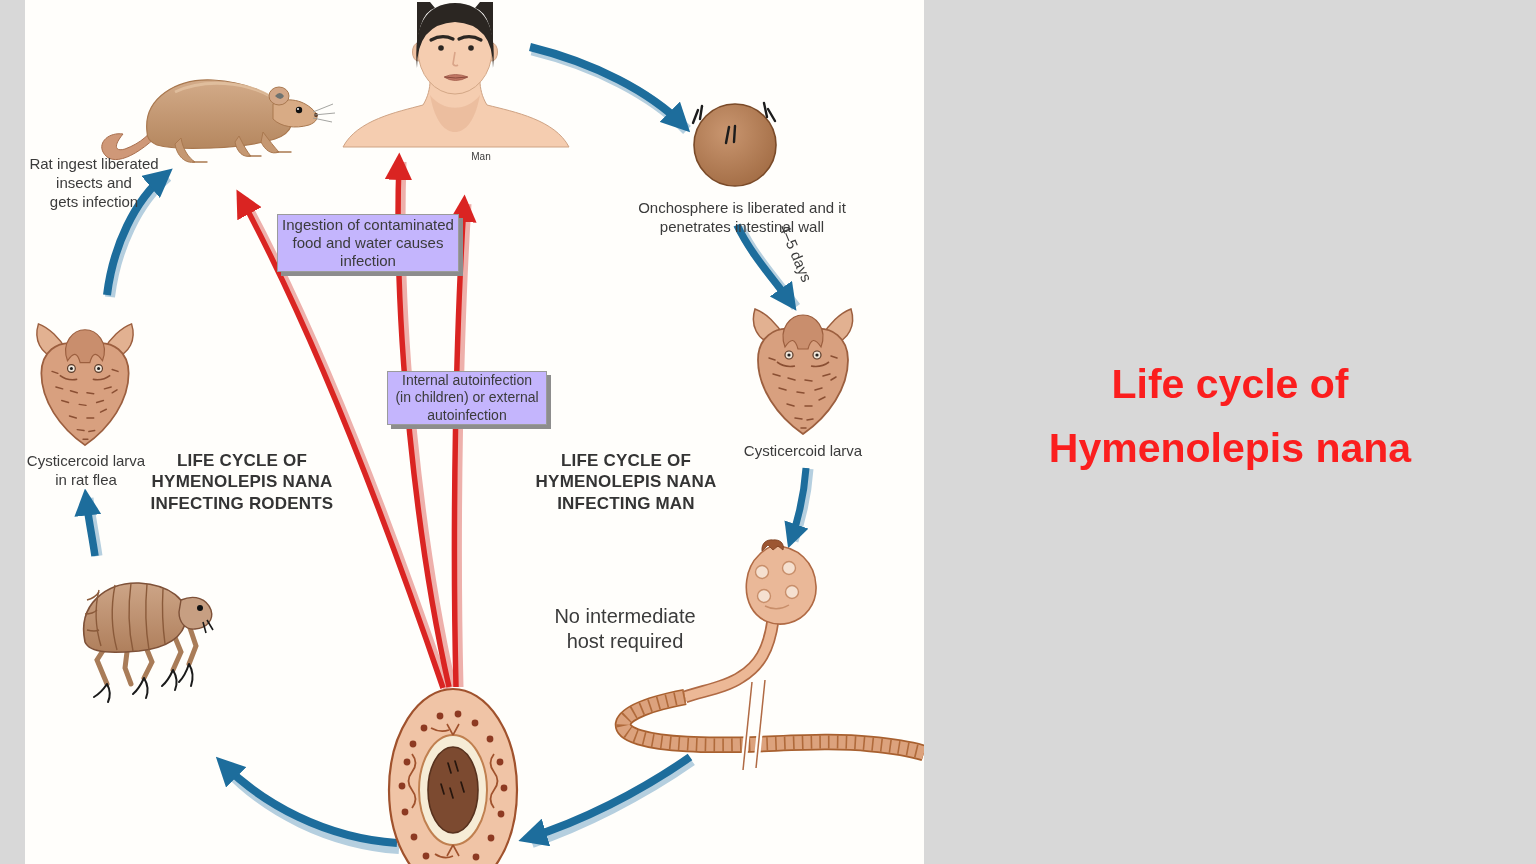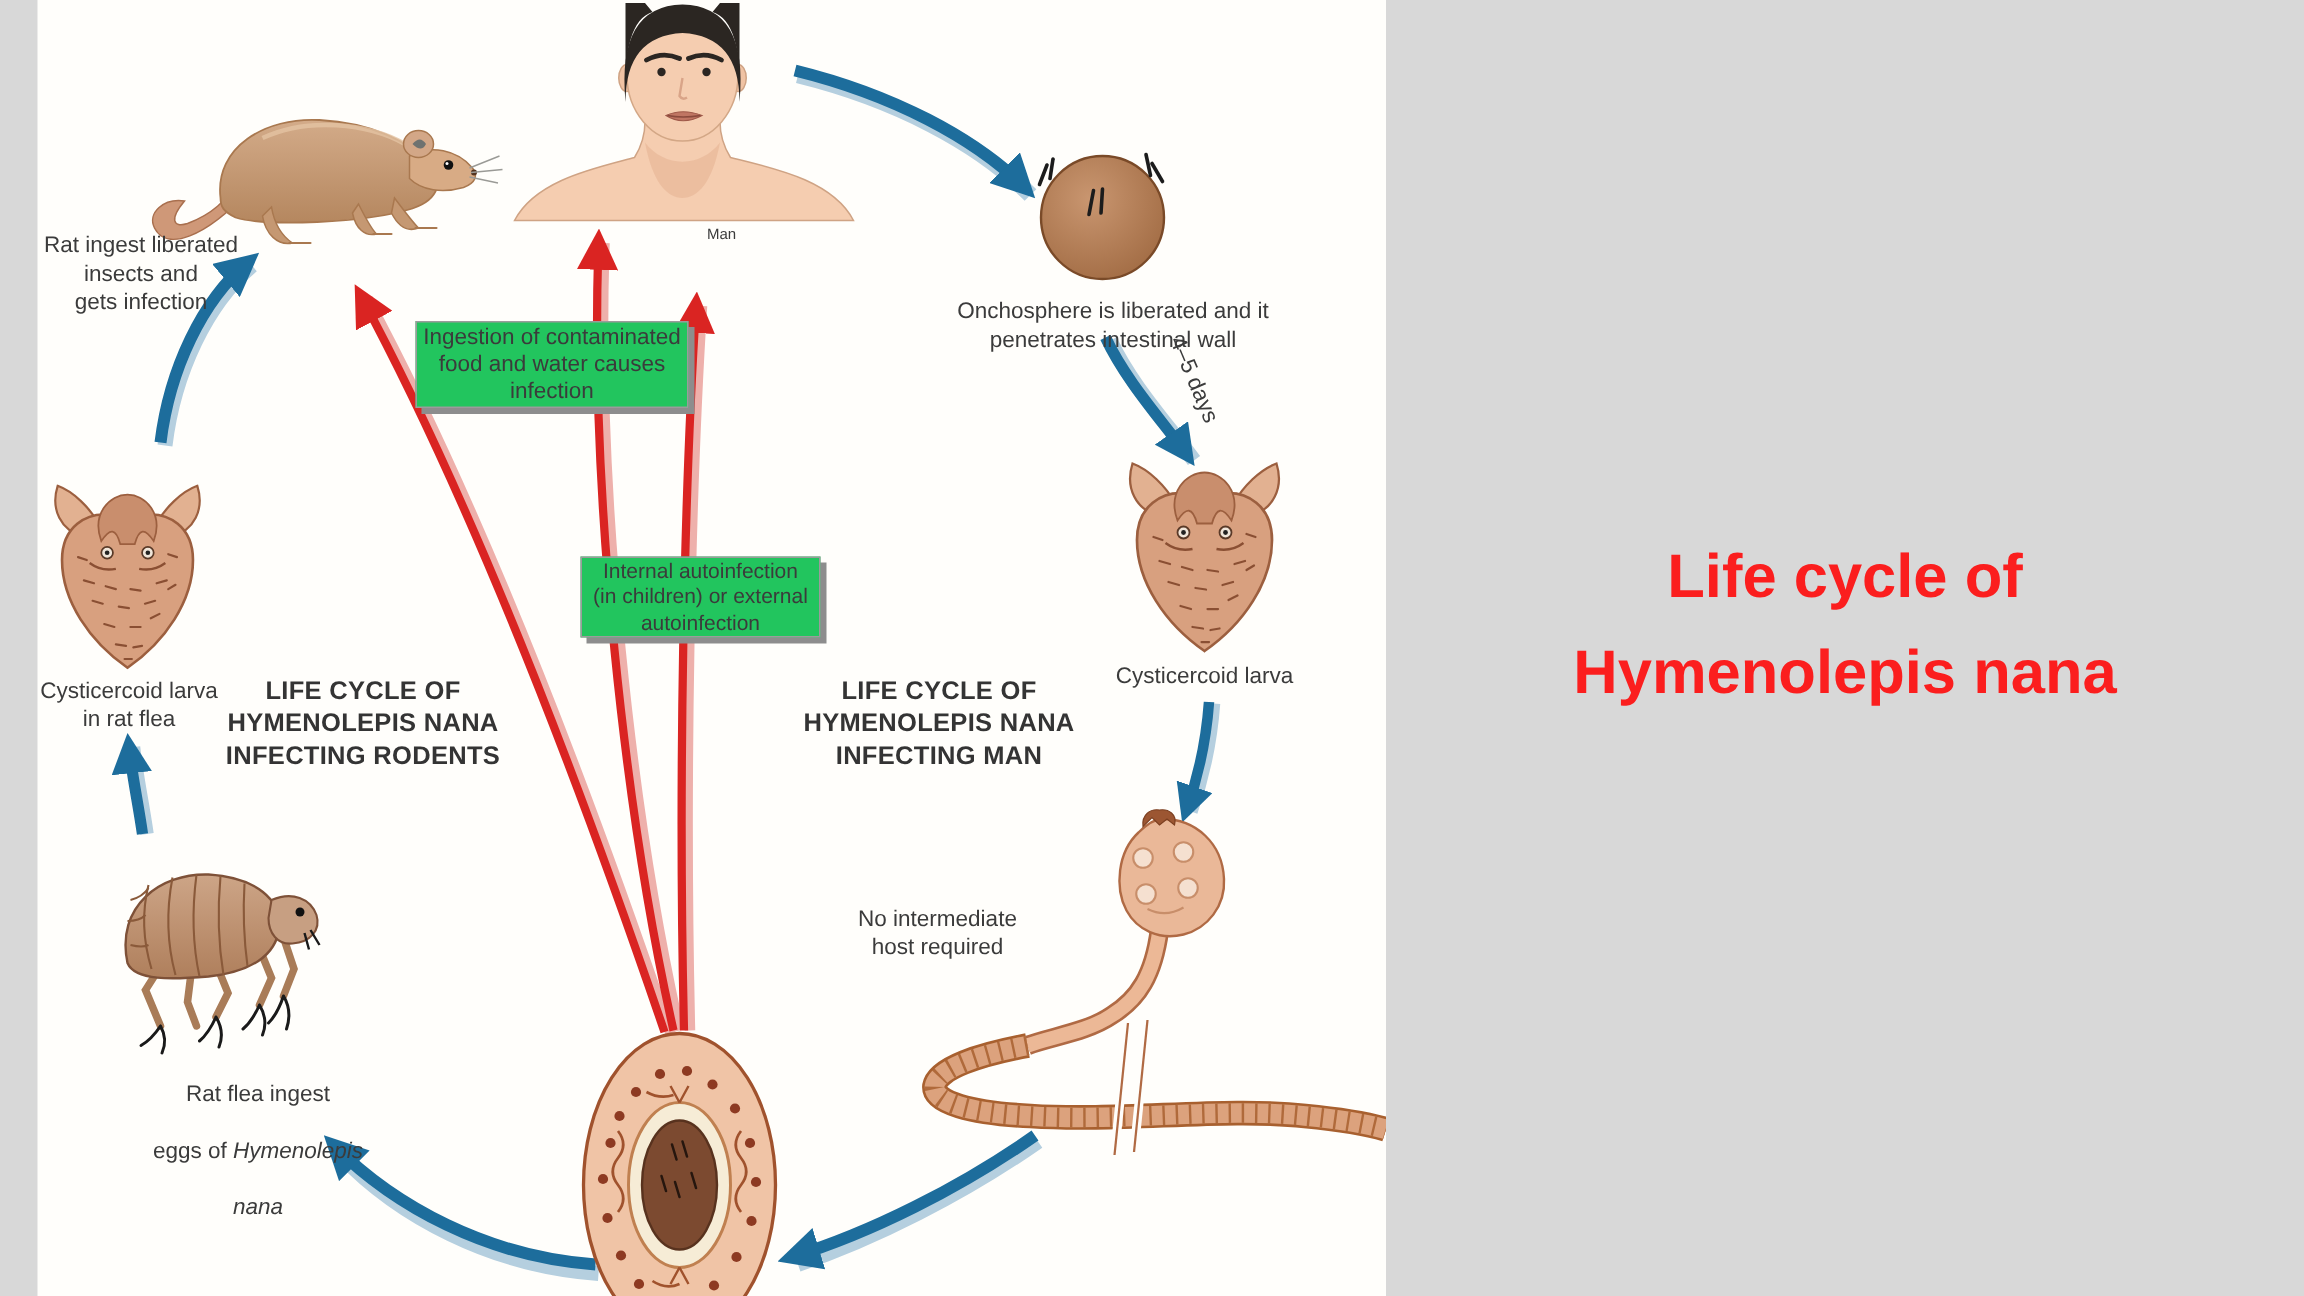--- a/index.html
+++ b/index.html
@@ -1,22 +1,22 @@
 <!DOCTYPE html>
 <html><head>
 <meta charset="utf-8">
 <style>
   html,body{margin:0;padding:0;}
   body{width:1536px;height:864px;background:#d8d8d8;font-family:"Liberation Sans",sans-serif;position:relative;overflow:hidden;}
   .panel{position:absolute;left:25px;top:0;width:899px;height:864px;background:#fffefb;overflow:hidden;}
   .panel svg{position:absolute;left:0;top:0;}
   .lbl{position:absolute;color:#3b3b3b;font-size:15px;line-height:1.26;text-align:center;white-space:pre-line;z-index:3;}
   .lbl.bold{font-weight:bold;font-size:17px;color:#343434;letter-spacing:.2px;}
-  .lbl.big{font-size:15px;}
-  .note{position:absolute;background:#22c55e;border:1px solid #9b9b9b;box-shadow:4px 4px 0 #8d8d8d;color:#3b3b3b;font-size:15px;line-height:1.22;text-align:center;white-space:pre-line;padding:3px 4px;box-sizing:border-box;z-index:4;display:flex;align-items:center;justify-content:center;}
+  .lbl.big{font-size:20px;}
+  .note{position:absolute;background:#c4b5fd;border:1px solid #9b9b9b;box-shadow:4px 4px 0 #8d8d8d;color:#3b3b3b;font-size:15px;line-height:1.22;text-align:center;white-space:pre-line;padding:3px 4px;box-sizing:border-box;z-index:4;display:flex;align-items:center;justify-content:center;}
   .rot{transform:rotate(67deg);transform-origin:center center;}
   .title-area{position:absolute;left:924px;top:0;width:612px;height:864px;display:flex;align-items:center;justify-content:center;}
   .title-text{color:#fb1e1e;font-size:41px;font-weight:bold;line-height:1.55;text-align:center;white-space:pre-line;margin-top:-30px;}
   i{font-style:italic;}
 </style>
 </head>
 <body>
 
 <div class="panel">
 
@@ -286,25 +286,20 @@
   <div class="lbl" style="left:0px;top:452px;width:122px;">Cysticercoid larva
 in rat flea</div>
   <div class="lbl bold" style="left:107px;top:450px;width:220px;">LIFE CYCLE OF
 HYMENOLEPIS NANA
 INFECTING RODENTS</div>
   <div class="lbl bold" style="left:491px;top:450px;width:220px;">LIFE CYCLE OF
 HYMENOLEPIS NANA
 INFECTING MAN</div>
   <div class="lbl big" style="left:500px;top:604px;width:200px;">No intermediate
 host required</div>
-  <div class="lbl" style="left:66px;top:702px;width:162px;">
-    <span>Rat flea ingest</span><br>
-    <span>eggs of </span><i>Hymenolepis</i><br>
-    <i>nana</i>
-  </div>
 
   <div class="note" style="left:252px;top:214px;width:182px;height:58px;">Ingestion of contaminated
 food and water causes
 infection</div>
   <div class="note" style="left:362px;top:371px;width:160px;height:54px;font-size:14px;">Internal autoinfection
 (in children) or external
 autoinfection</div>
 </div>
 
 <div class="title-area">

